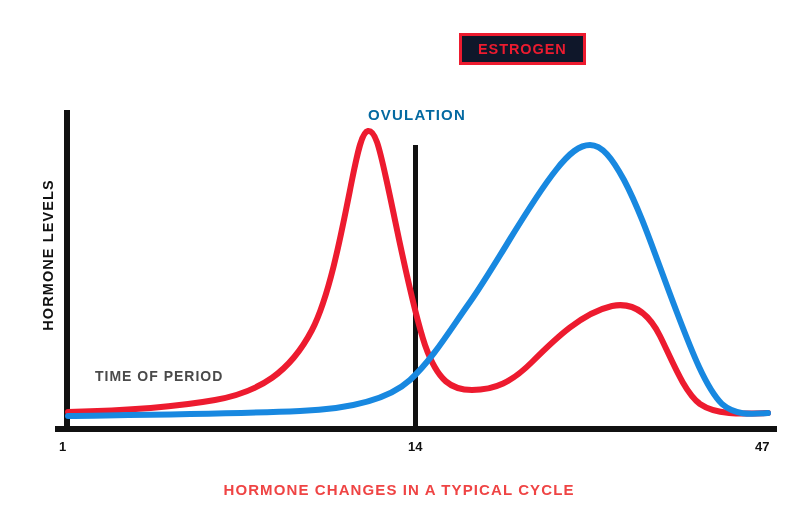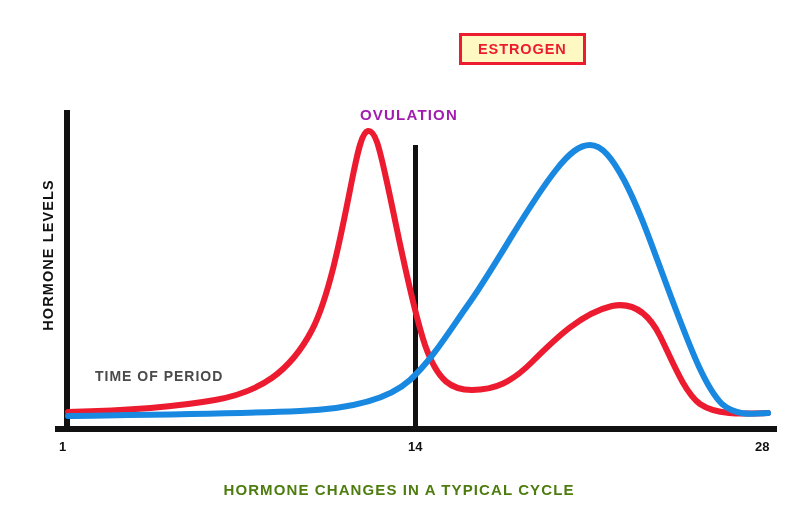--- a/index.html
+++ b/index.html
@@ -29,21 +29,21 @@
     align-items: center;
     gap: 35px;
   }
   .legend-item {
     box-sizing: border-box;
     height: 32px;
     padding: 0 16px;
     display: flex;
     align-items: center;
     justify-content: center;
-    background: #fef9c3;
+    background: #0f172a;
   }
   .legend-item span {
     font-size: 14.5px;
     font-weight: bold;
     letter-spacing: 0.9px;
     line-height: 1;
     white-space: nowrap;
   }
   .legend-estrogen { border: 3px solid #ED1B2F; }
   .legend-estrogen span { color: #ED1B2F; }
@@ -73,30 +73,30 @@
   }
   .axis-title-x {
     position: absolute;
     left: 0;
     top: 481px;
     width: 798px;
     text-align: center;
     font-size: 15px;
     font-weight: bold;
     letter-spacing: 1.1px;
-    color: #4d7c0f;
+    color: #ef4444;
   }
   .annot-ovulation {
     position: absolute;
-    left: 360px;
+    left: 368px;
     top: 106px;
     font-size: 15px;
     font-weight: bold;
     letter-spacing: 1.2px;
-    color: #a21caf;
+    color: #0369a1;
     white-space: nowrap;
   }
   .annot-period {
     position: absolute;
     left: 80px;
     top: 368px;
     font-size: 14px;
     font-weight: bold;
     letter-spacing: 1.0px;
     color: #4a4a4a;
@@ -162,15 +162,15 @@
 
   <div class="axis-title-y">HORMONE LEVELS</div>
 
   <div class="axis-title-x">HORMONE CHANGES IN A TYPICAL CYCLE</div>
 
   <div class="annot-ovulation">OVULATION</div>
   <div class="annot-period">TIME OF PERIOD</div>
 
   <div class="tick-label tick-1">1</div>
   <div class="tick-label tick-14">14</div>
-  <div class="tick-label tick-28">28</div>
+  <div class="tick-label tick-28">47</div>
 
 </div>
 
 </body></html>

